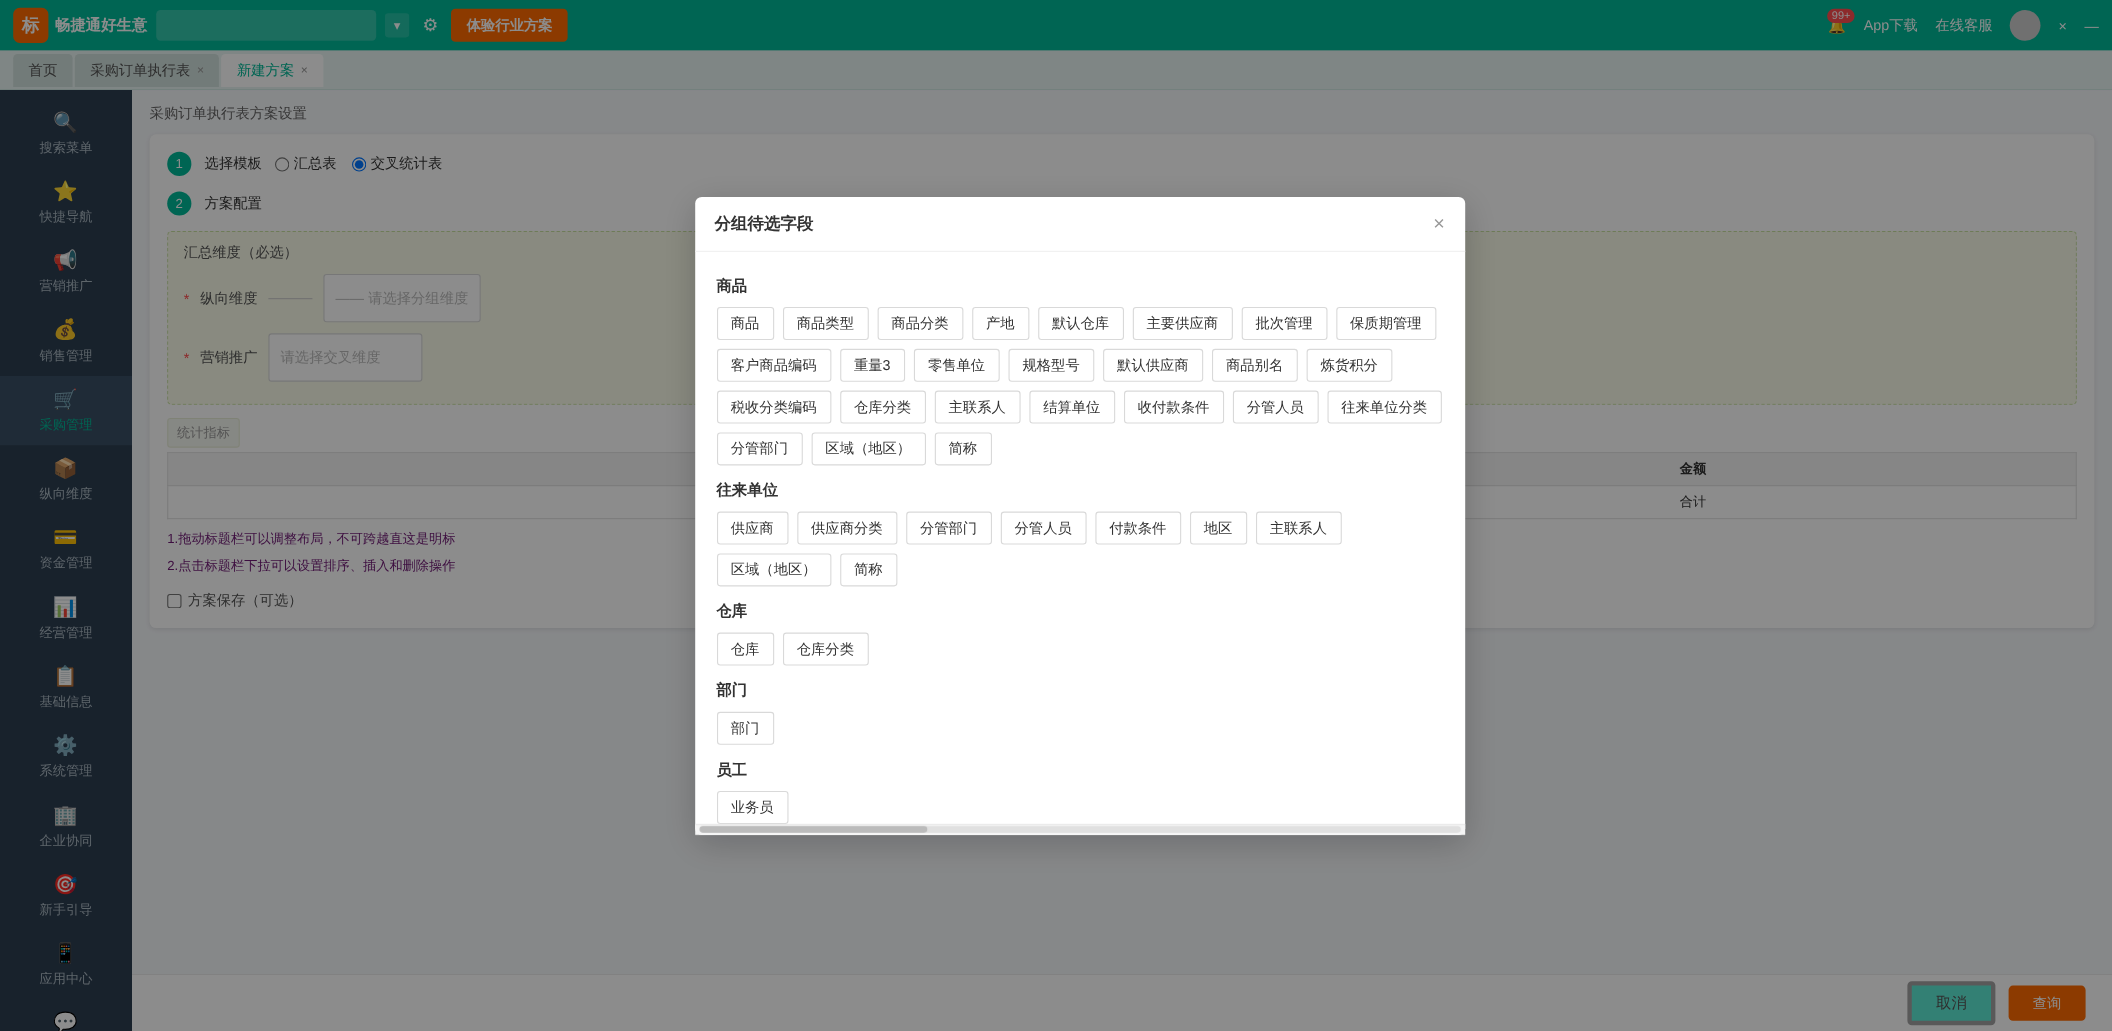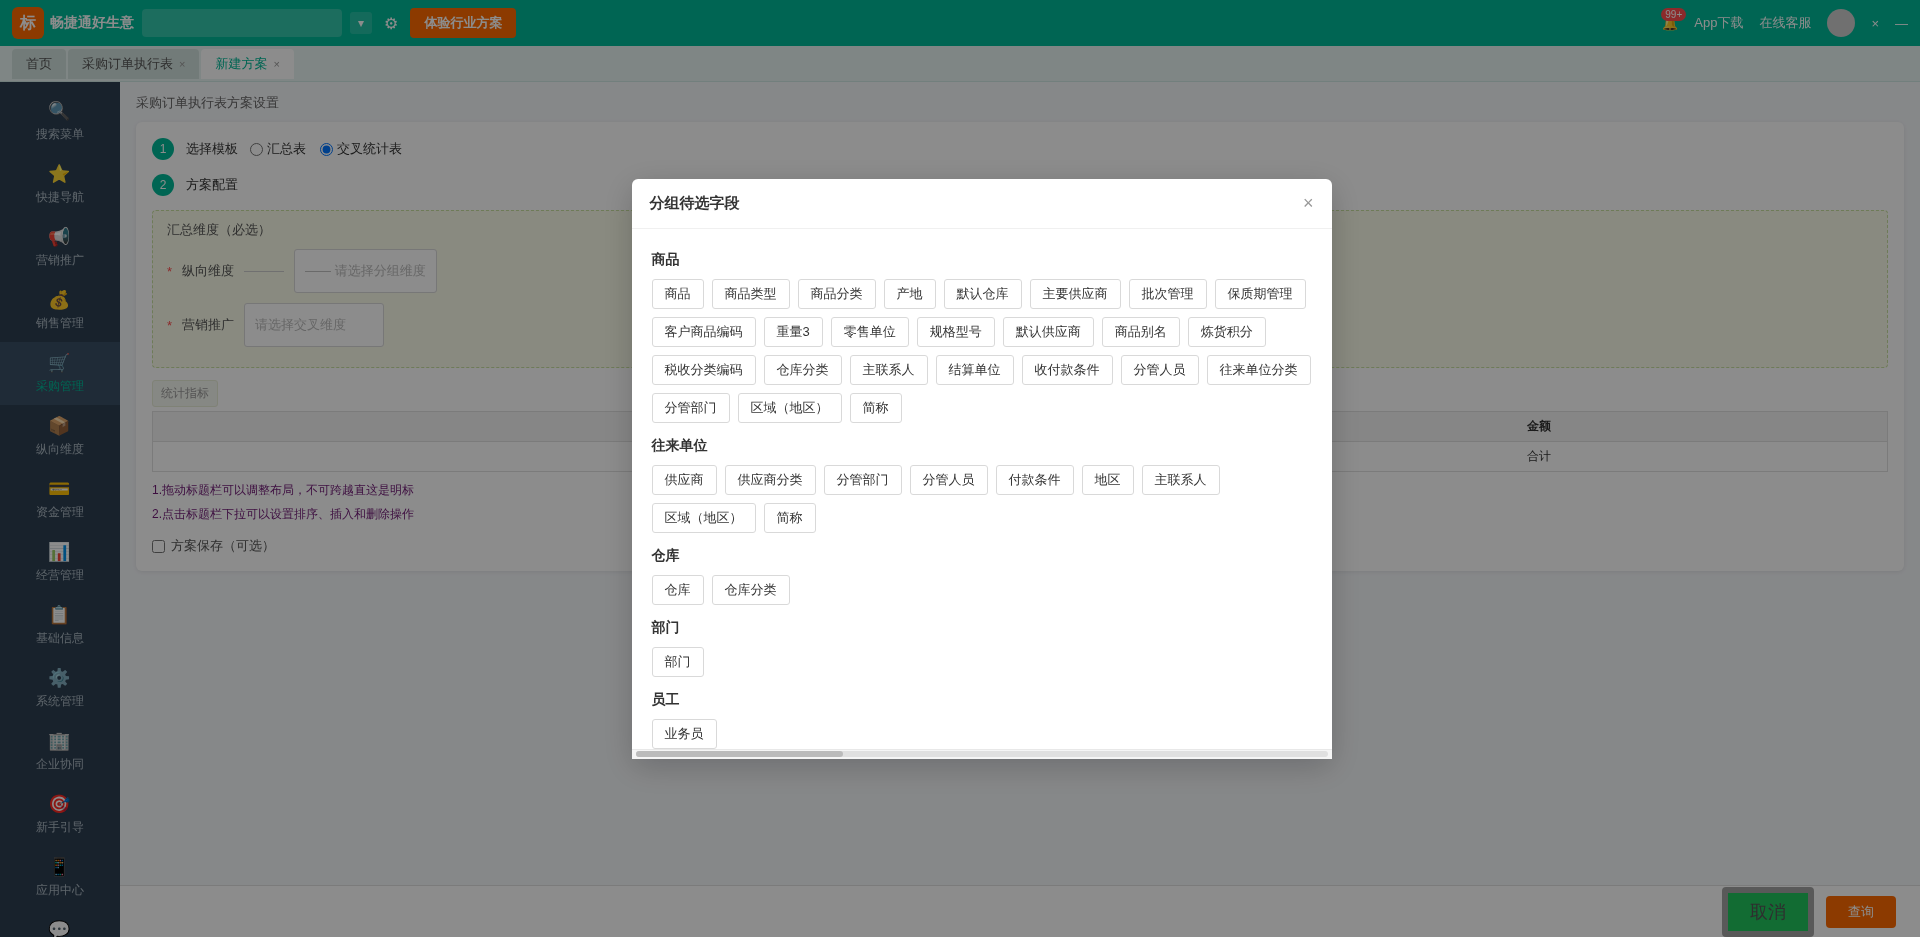--- a/index.html
+++ b/index.html
@@ -257,27 +257,27 @@
       background: white;
       border-top: 1px solid #e0e0e0;
       display: flex;
       align-items: center;
       justify-content: flex-end;
       padding: 0 24px;
       gap: 12px;
       z-index: 10;
     }
     .btn-cancel {
-      background: #22c55e;
-      border: 6px solid #a3a3a3;
+      background: #5eead4;
+      border: 4px solid #a3a3a3;
       color: #555;
       padding: 7px 22px;
       border-radius: 4px;
       cursor: pointer;
-      font-size: 18px;
+      font-size: 14px;
     }
     .btn-confirm {
       background: #ff6b00;
       border: none;
       color: white;
       padding: 7px 22px;
       border-radius: 4px;
       cursor: pointer;
       font-size: 13px;
     }

